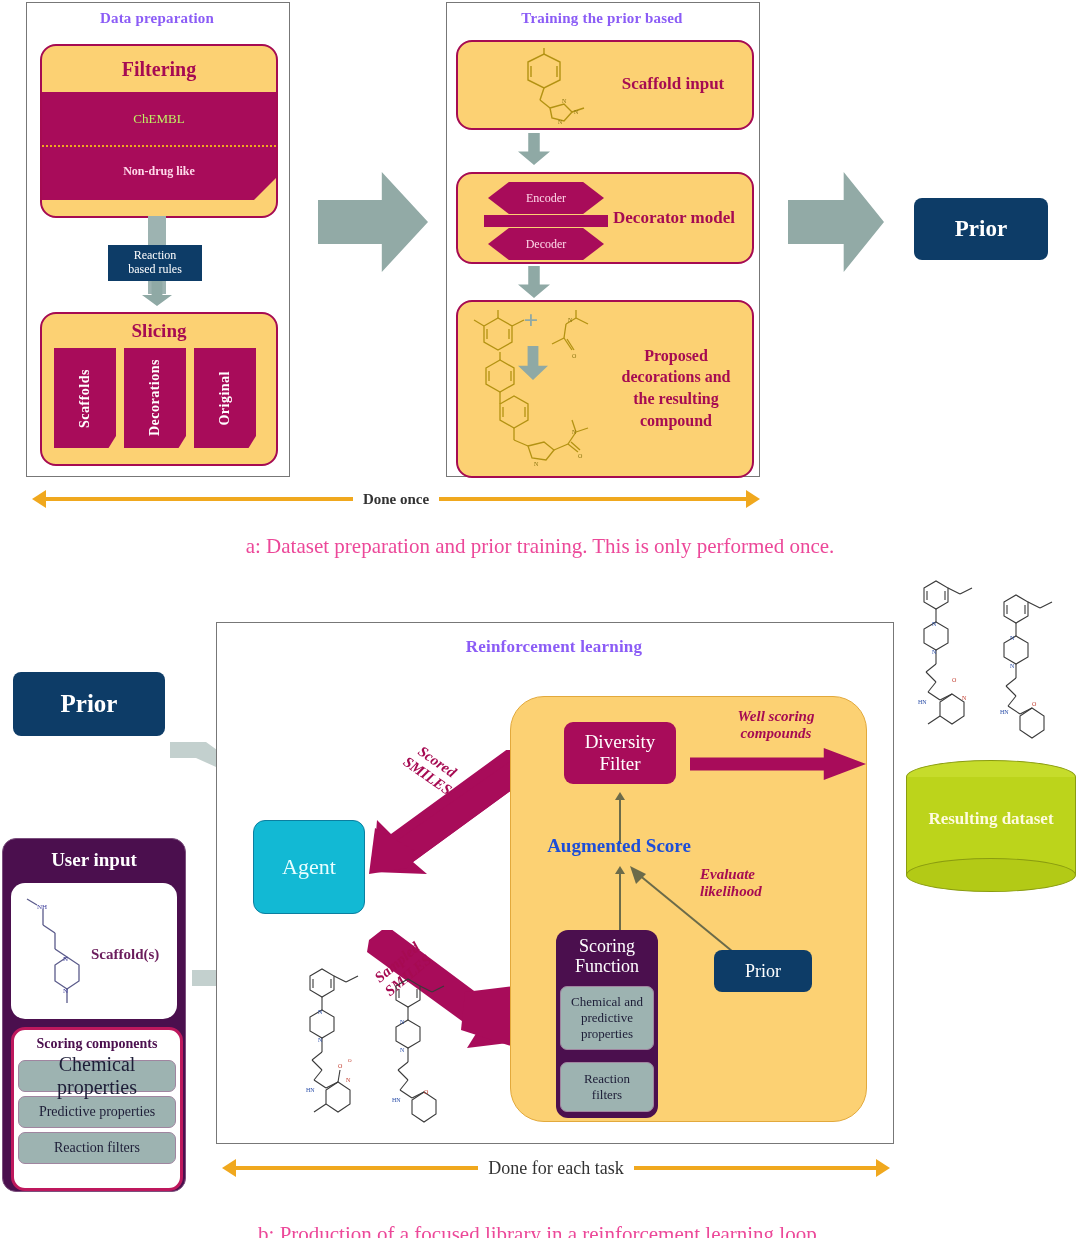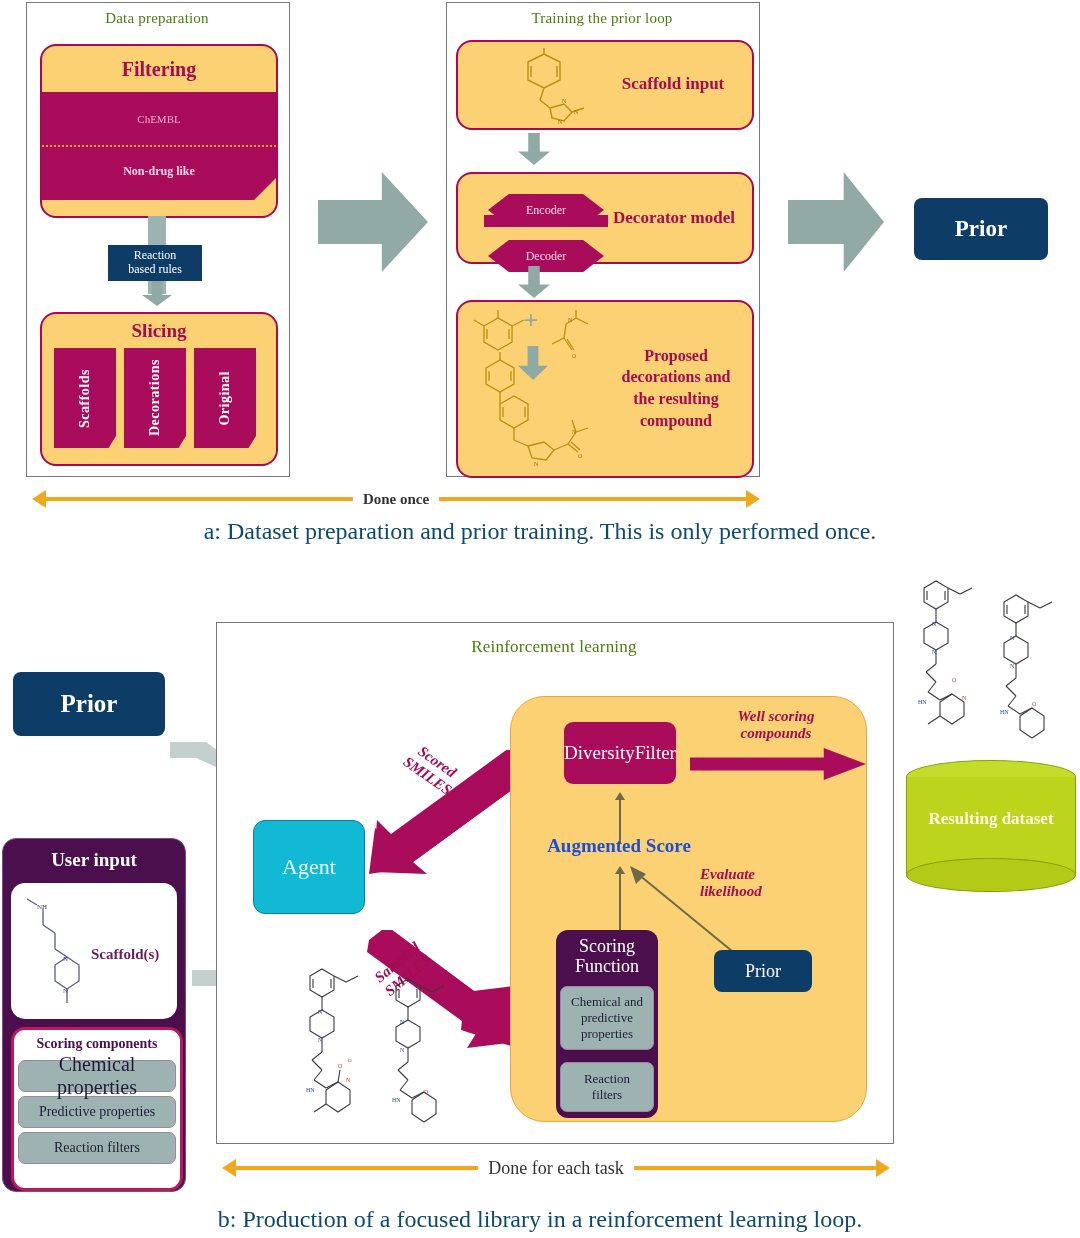--- a/index.html
+++ b/index.html
@@ -3,21 +3,21 @@
 <meta charset="utf-8">
 <style>
   html,body{margin:0;padding:0;background:#fff;}
   body{width:1080px;height:1238px;position:relative;
        font-family:"Liberation Serif", serif; color:#222; overflow:hidden;}
   .abs{position:absolute;}
   .ctr{display:flex;align-items:center;justify-content:center;text-align:center;}
 
   
   .panel-frame{border:1.5px solid #777;background:#fff;}
-  .panel-title{font-family:"Liberation Serif",serif;font-weight:normal;color:#4d7c0f;
+  .panel-title{font-family:"Liberation Serif",serif;font-weight:bold;color:#8b5cf6;
                font-size:15px;letter-spacing:.2px;}
 
   
   .yellow-box{background:#fcd173;border:2px solid #a60b52;border-radius:16px;}
   .magenta{background:#a80c5a;color:#fff;}
   .navy{background:#0d3c67;color:#fff;border-radius:8px;}
   .teal{background:#12b9d4;color:#e8feff;border:1px solid #0b7fa0;border-radius:12px;}
   .steel{background:#9db3b1;color:#1d1d37;border:1px solid #a085a0;border-radius:7px;}
 
   .lbl-maroon{color:#a60b52;font-weight:bold;}
@@ -46,49 +46,49 @@
   .dbl-label{font-weight:bold;font-size:15px;color:#333;padding:0 10px;white-space:nowrap;}
 
   
   .fold{background:#a80c5a;color:#fff;
         clip-path:polygon(0 0,100% 0,100% 88%,88% 100%,0 100%);}
   .vert-text{writing-mode:vertical-rl;transform:rotate(180deg);
              font-size:14px;font-weight:bold;letter-spacing:.5px;}
 
   
   .hex{background:#a80c5a;
-       clip-path:polygon(18% 0%,82% 0%,100% 50%,82% 100%,18% 100%,0% 50%);margin-top:12px;}
+       clip-path:polygon(18% 0%,82% 0%,100% 50%,82% 100%,18% 100%,0% 50%);}
 
   
   .cyl-body{background:#bcd41b;border-left:1.5px solid #8a9c10;border-right:1.5px solid #8a9c10;}
   .cyl-top{background:#c6dc2b;border:1.5px solid #8a9c10;border-radius:50%;}
   .cyl-bot{background:#b3ca16;border:1.5px solid #8a9c10;border-radius:50%;}
 
-  .caption{font-family:"Liberation Serif",serif;font-size:24px;color:#0c4a6e;text-align:center;width:100%;}
+  .caption{font-family:"Liberation Serif",serif;font-size:21px;color:#ec4899;text-align:center;width:100%;margin-top:16px;}
 
   .ital-maroon{font-style:italic;font-weight:bold;color:#a60b52;font-size:15px;line-height:1.15;}
   .rot-scored{transform:rotate(35deg);}
   .rot-sampled{transform:rotate(-40deg);}
 
   .thin-arrow-line{background:#6b6b4a;}
   .tri-up{width:0;height:0;border-left:5px solid transparent;border-right:5px solid transparent;border-bottom:8px solid #6b6b4a;}
 
   .dotted-sep{border-top:2px dotted #f0a81e;width:100%;}
   svg{display:block;}
 </style>
 </head>
 <body>
 
 <div class="abs panel-frame" style="left:26px;top:2px;width:262px;height:473px;"></div>
 <div class="abs panel-title ctr" style="left:26px;top:8px;width:262px;height:20px;">Data preparation</div>
 
 <div class="abs yellow-box" style="left:40px;top:44px;width:234px;height:170px;overflow:hidden;">
   <div class="ctr lbl-maroon" style="height:46px;font-size:20px;">Filtering</div>
   <div class="magenta" style="height:108px;position:relative;">
-    <div class="ctr" style="height:54px;font-size:11px;color:#f9a8d4;">ChEMBL</div>
+    <div class="ctr" style="height:54px;font-size:13px;color:#bef264;">ChEMBL</div>
     <div class="abs dotted-sep" style="left:0;top:53px;"></div>
     <div class="ctr" style="height:50px;font-size:12px;color:#ffd9ea;font-weight:bold;">Non-drug like</div>
     <div class="abs" style="right:0;bottom:0;width:22px;height:22px;background:#fcd173;
                 clip-path:polygon(100% 0,100% 100%,0 100%);"></div>
   </div>
 </div>
 
 <div class="abs" style="left:148px;top:216px;width:18px;height:78px;background:#9db3b1;"></div>
 <div class="abs arrow-down-sm" style="left:142px;top:280px;width:30px;height:26px;"></div>
 <div class="abs navy ctr" style="left:108px;top:245px;width:94px;height:36px;border-radius:0;font-size:12px;line-height:1.15;font-weight:normal;">
@@ -109,21 +109,21 @@
     </div>
     <div class="fold ctr" style="width:62px;height:100px;">
       <span class="vert-text">Original</span>
     </div>
   </div>
 </div>
 
 <div class="abs arrow-right-big" style="left:318px;top:172px;width:110px;height:100px;"></div>
 
 <div class="abs panel-frame" style="left:446px;top:2px;width:312px;height:473px;"></div>
-<div class="abs panel-title ctr" style="left:446px;top:8px;width:312px;height:20px;">Training the prior loop</div>
+<div class="abs panel-title ctr" style="left:446px;top:8px;width:312px;height:20px;">Training the prior based</div>
 
 <div class="abs yellow-box" style="left:456px;top:40px;width:294px;height:86px;">
   <div class="abs ctr lbl-maroon" style="left:140px;top:30px;width:150px;height:24px;font-size:17px;">Scaffold input</div>
   <svg class="abs" style="left:30px;top:6px;" width="120" height="78" viewBox="0 0 120 78">
     <g stroke="#b39212" stroke-width="1.4" fill="none">
       <polygon points="40,14 56,6 72,14 72,32 56,40 40,32"></polygon>
       <line x1="43" y1="18" x2="43" y2="29"></line>
         <line x1="69" y1="18" x2="69" y2="29"></line>
       <line x1="56" y1="6" x2="56" y2="-2"></line>
       <line x1="56" y1="40" x2="52" y2="52"></line>
@@ -331,21 +331,21 @@
   <text x="104" y="140" font-size="6" fill="#2a4ea8">HN</text>
   <text x="136" y="132" font-size="6" fill="#c0392b">O</text>
   <text x="112" y="62" font-size="6" fill="#2a4ea8">N</text>
   <text x="112" y="90" font-size="6" fill="#2a4ea8">N</text>
 </svg>
 
 <div class="abs" style="left:510px;top:696px;width:355px;height:424px;background:#fcd173;
             border:1px solid #e2a93c;border-radius:34px;"></div>
 
 <div class="abs ctr" style="left:564px;top:722px;width:112px;height:62px;background:#a80c5a;border-radius:9px;
-            color:#fff;font-size:19px;line-height:1.15;flex-direction:row;">
+            color:#fff;font-size:19px;line-height:1.15;flex-direction:column;">
   <span>Diversity</span>
   <span>Filter</span>
 </div>
 
 <div class="abs ital-maroon" style="left:706px;top:708px;width:140px;text-align:center;">
   <div>Well scoring</div>
   <div>compounds</div>
 </div>
 <div class="abs arrow-mag-right" style="left:690px;top:748px;width:176px;height:32px;"></div>
 

